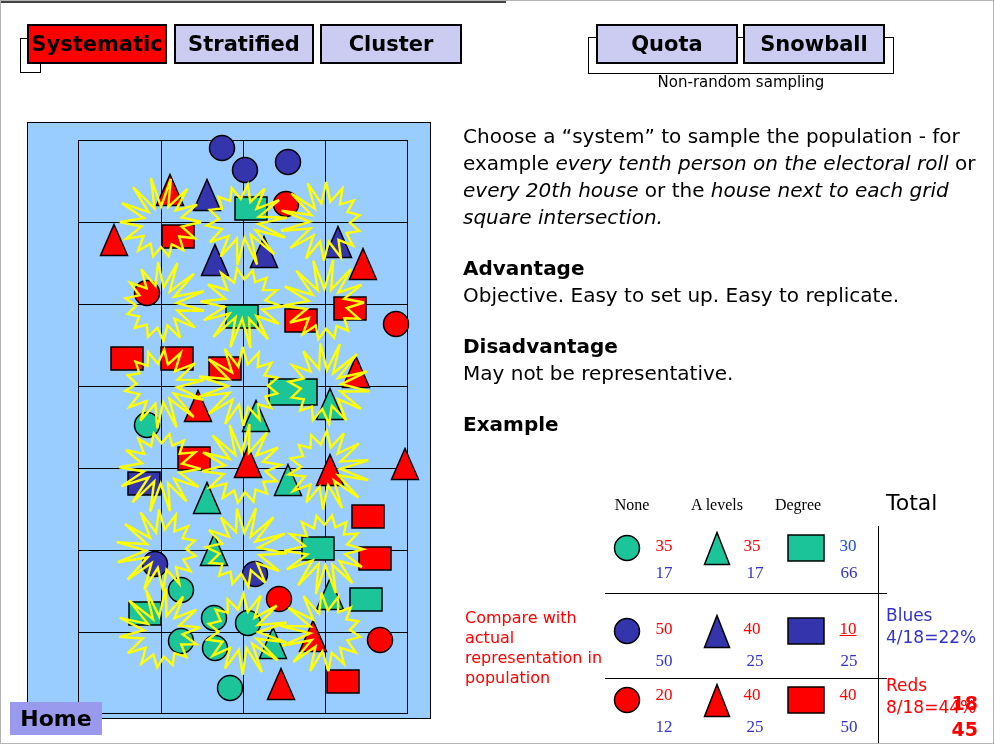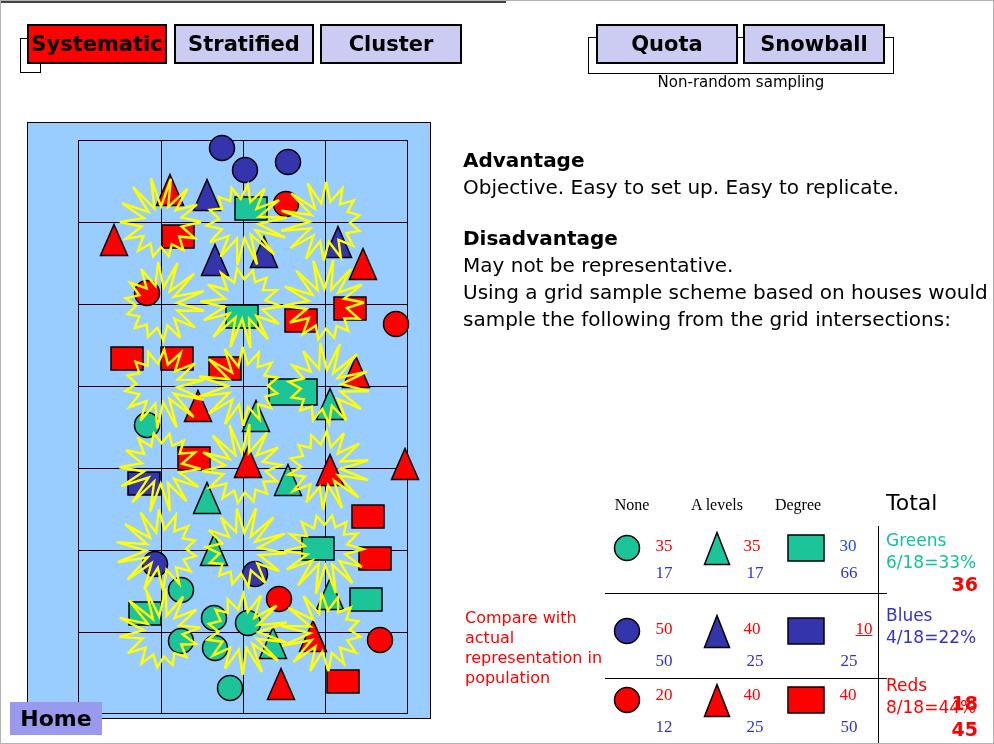--- a/index.html
+++ b/index.html
@@ -281,25 +281,26 @@
         </svg></div>
       <div class="burst" style="left: 165px; top: 459px; width: 100px; height: 100px;"><svg width="100" height="100">
           <polygon points="93.2,60.3 63.6,56.7 84.9,78.4 59.3,61.9 68.9,90.2 53.5,65.8 49.6,92.9 45.8,67.7 32.0,86.5 37.0,65.9 19.8,73.6 29.4,59.7 14.5,57.8 25.6,49.8 15.8,41.9 27.6,38.9 22.7,27.8 34.9,30.7 34.6,17.2 45.1,27.6 50.4,11.8 54.8,29.9 67.9,13.6 61.5,35.8 83.7,23.6 64.8,43.1 93.4,40.5 65.2,50.1" fill="none" stroke="#ffff00" stroke-width="2.4"></polygon>
         </svg></div>
       <div class="burst" style="left: 247px; top: 459px; width: 100px; height: 100px;"><svg width="100" height="100">
           <polygon points="69.0,81.9 56.7,70.8 53.5,89.1 47.4,69.3 35.3,89.0 40.5,64.4 18.4,80.1 36.6,58.0 7.3,63.8 35.1,51.3 5.5,43.9 35.5,44.5 13.5,25.8 38.2,37.6 28.6,14.0 44.1,31.7 46.5,10.6 52.9,28.5 63.1,15.1 63.1,30.3 75.8,25.4 71.3,37.3 83.3,39.2 74.8,47.8 85.2,54.8 72.3,58.4 80.9,70.5 65.1,65.8" fill="none" stroke="#ffff00" stroke-width="2.4"></polygon>
         </svg></div>
     </div>
 
   <div class="rightcol">
+    <p id="intro-text"><span>Choose a “system” to sample the population - for example </span><span class="it">every tenth person on the electoral roll</span><span> or </span><span class="it">every 20th house</span><span> or the </span><span class="it">house next to each grid square intersection.</span></p>
     <h3>Advantage</h3>
     <p>Objective. Easy to set up. Easy to replicate.</p>
     <h3>Disadvantage</h3>
     <p>May not be representative.</p>
-    <p>Using a grid sample scheme based on houses would sample the following from the grid intersections:</p>
+    <h3>Example</h3>
   </div>
 
   <div class="table-area" id="table-area">
     <span class="th" style="left:176px;top:9px;">None</span>
     <span class="th" style="left:261px;top:9px;">A levels</span>
     <span class="th" style="left:342px;top:9px;">Degree</span>
     <span class="total-h" style="left:430px;top:3px;">Total</span>
 
     <div class="side-label" id="label-compare" style="left: 9px; top: 121px; width: 138px; line-height: 20px; color: rgb(255, 0, 0);">Compare with actual representation in population</div>
 
@@ -314,39 +315,34 @@
       <div class="tshape" style="left: 247px; top: 43.5px;"><svg width="28" height="35">
           <polygon points="14,1.5 26.5,33.5 1.5,33.5" fill="#1cc49a" stroke="#000" stroke-width="1.5"></polygon>
         </svg></div>
       <span class="num" style="left: 296px; top: 49px; color: rgb(255, 0, 0);">35</span>
       <span class="num" style="left: 299px; top: 76px; color: rgb(51, 51, 204);">17</span>
       <div class="tshape" style="left: 331px; top: 47px;"><svg width="38" height="28">
           <rect x="1" y="1" width="36" height="26" fill="#1cc49a" stroke="#000" stroke-width="1.5"></rect>
         </svg></div>
       <span class="num" style="left: 392px; top: 49px; color: #1d4ed8;">30</span>
       <span class="num" style="left: 393px; top: 76px; color: rgb(51, 51, 204);">66</span>
-      <div class="total-cell" style="left: 430px; top: 42px; color: rgb(16, 195, 155);">
-        <span style="display: block;">Greens</span>
-        <span style="display: block;">6/18=33%</span>
-        <span class="pop" style="color: rgb(255, 0, 0);">36</span>
-      </div>
       <div class="tshape" style="left: 157px; top: 130px;"><svg width="28" height="28">
           <circle cx="14" cy="14" r="12.5" fill="#3434ad" stroke="#000" stroke-width="1.5"></circle>
         </svg></div>
       <span class="num" style="left: 208px; top: 132px; color: rgb(255, 0, 0);">50</span>
       <span class="num" style="left: 208px; top: 164px; color: rgb(51, 51, 204);">50</span>
       <div class="tshape" style="left: 247px; top: 126.5px;"><svg width="28" height="35">
           <polygon points="14,1.5 26.5,33.5 1.5,33.5" fill="#3434ad" stroke="#000" stroke-width="1.5"></polygon>
         </svg></div>
       <span class="num" style="left: 296px; top: 132px; color: rgb(255, 0, 0);">40</span>
       <span class="num" style="left: 299px; top: 164px; color: rgb(51, 51, 204);">25</span>
       <div class="tshape" style="left: 331px; top: 130px;"><svg width="38" height="28">
           <rect x="1" y="1" width="36" height="26" fill="#3434ad" stroke="#000" stroke-width="1.5"></rect>
         </svg></div>
-      <span class="num" style="left: 408px; top: 132px; color: rgb(255, 0, 0); text-decoration: underline;">10</span>
+      <span class="num" style="left: 392px; top: 132px; color: rgb(255, 0, 0); text-decoration: underline;">10</span>
       <span class="num" style="left: 393px; top: 164px; color: rgb(51, 51, 204);">25</span>
       <div class="total-cell" style="left: 430px; top: 117px; color: rgb(51, 51, 204);">
         <span style="display: block;">Blues</span>
         <span style="display: block;">4/18=22%</span>
         <span class="pop" style="color: rgb(255, 0, 0); margin-top: 44px;">18</span>
       </div>
       <div class="tshape" style="left: 157px; top: 199px;"><svg width="28" height="28">
           <circle cx="14" cy="14" r="12.5" fill="#ff0000" stroke="#000" stroke-width="1.5"></circle>
         </svg></div>
       <span class="num" style="left: 208px; top: 198px; color: rgb(255, 0, 0);">20</span>

